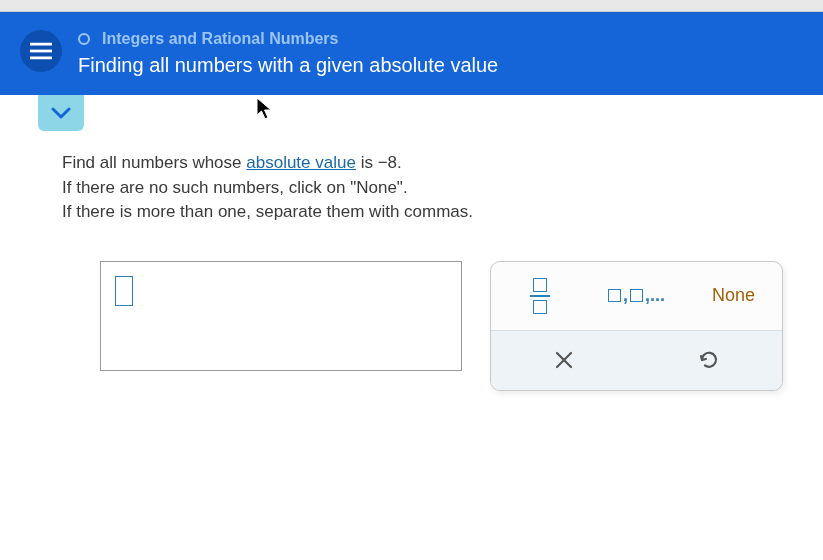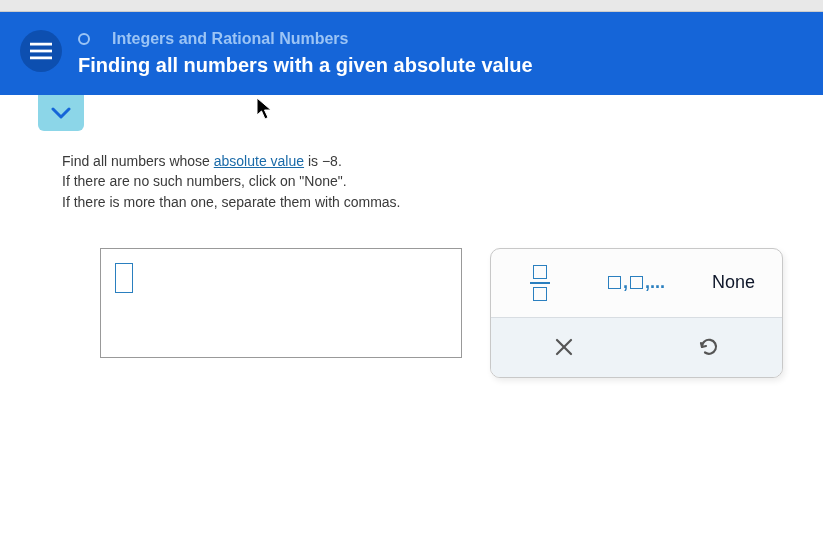--- a/index.html
+++ b/index.html
@@ -36,31 +36,31 @@
     }
     .menu-btn svg { width: 22px; height: 18px; }
     .header-text { padding-top: 4px; }
     .breadcrumb {
       color: #9bc4f5;
       font-size: 16px;
       font-weight: 600;
       margin-bottom: 6px;
       display: flex;
       align-items: center;
-      gap: 22px;
+      gap: 12px;
     }
     .bullet {
       width: 12px; height: 12px; border-radius: 50%;
       border: 2px solid #9bc4f5;
       display: inline-block;
     }
     .title {
       color: #ffffff;
       font-size: 20px;
-      font-weight: 700;
+      font-weight: 400;
     }
     .content-wrap {
       position: relative;
       background: #ffffff;
       height: calc(100% - 92px);
       padding: 0 0 0 0;
     }
     .collapse-tab {
       position: absolute;
       top: 0;
@@ -71,21 +71,21 @@
       border-radius: 0 0 6px 6px;
       display: flex;
       align-items: center;
       justify-content: center;
       cursor: pointer;
     }
     .collapse-tab svg { width: 20px; height: 14px; }
     .question {
       padding: 56px 60px 24px 62px;
       color: #3a3a3a;
-      font-size: 14px;
+      font-size: 17px;
       line-height: 1.45;
     }
     .abs-link {
       color: #1a6aa8;
       text-decoration: underline;
       cursor: pointer;
     }
     .work-area {
       display: flex;
       gap: 28px;
@@ -152,21 +152,21 @@
       font-size: 18px;
       display: flex;
       align-items: center;
       gap: 2px;
     }
     .list-tool .sq {
       width: 13px; height: 13px;
       border: 1.5px solid #2a7fbf;
       display:inline-block;
     }
-    .none-btn { color: #0f172a; font-size: 18px; align-items: center; }
+    .none-btn { color: #a16207; font-size: 18px; align-items: center; }
     .cursor {
       position: absolute;
       left: 256px;
       top: 2px;
       pointer-events: none;
     }
   </style>
 </head>
 <body>
 

